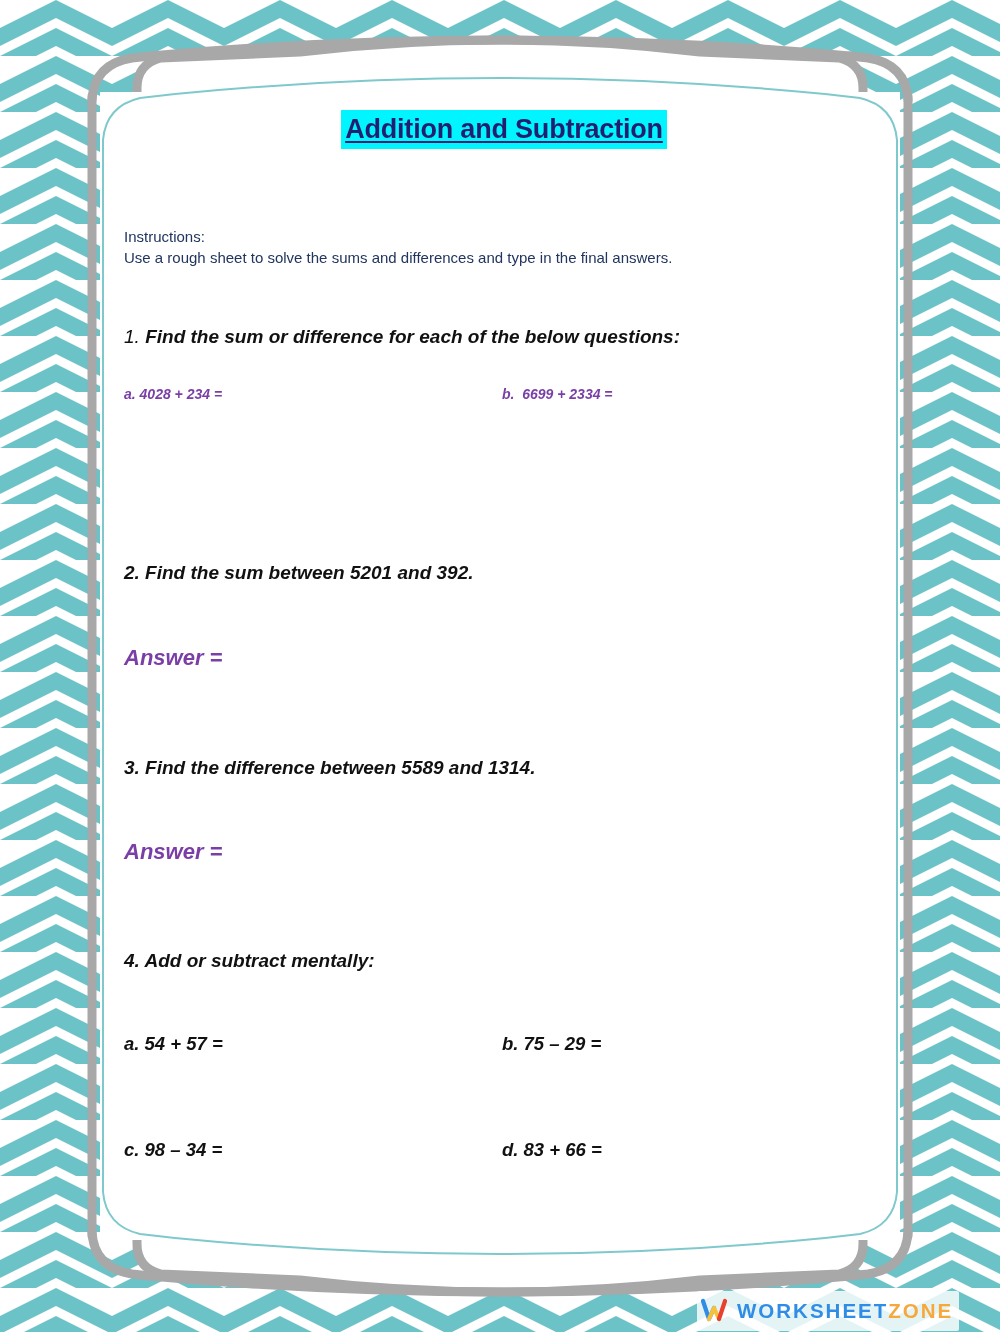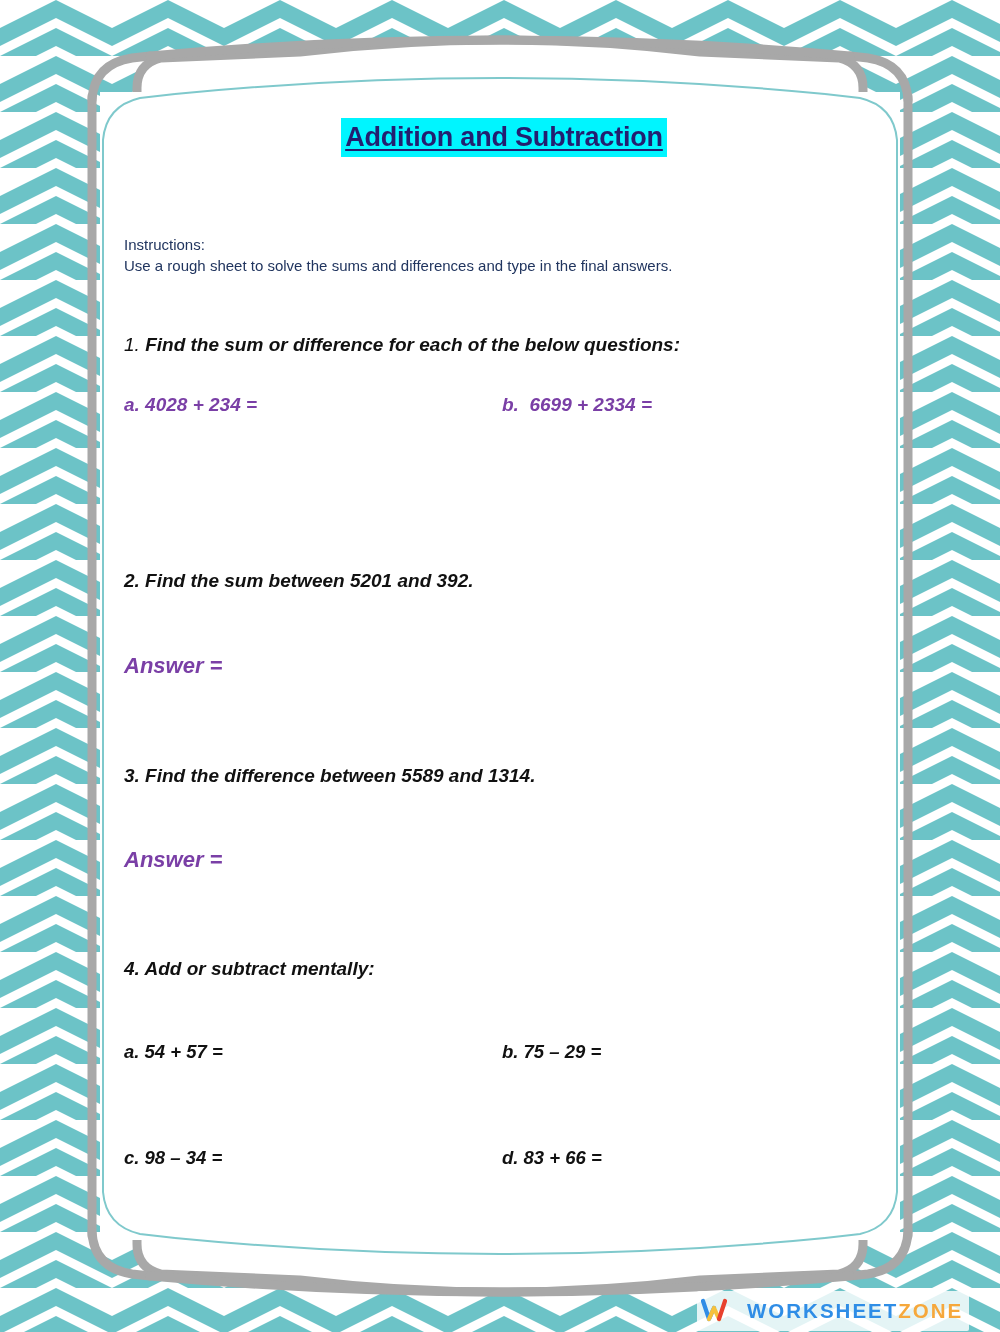--- a/index.html
+++ b/index.html
@@ -48,21 +48,21 @@
     position: absolute;
     left: 92px;
     top: 46px;
     width: 816px;
     height: 1218px;
   }
 
   .content {
     position: absolute;
     left: 32px;
-    top: 72px;
+    top: 64px;
     width: 760px;
   }
 
   .title-wrap {
     text-align: center;
     margin-bottom: 0;
   }
   .title {
     display: inline-block;
     background: #00f5ff;
@@ -106,21 +106,21 @@
     left: 0;
     top: 0;
   }
   .col-right {
     position: absolute;
     left: 378px;
     top: 0;
   }
   .item-purple {
     color: #7a3fa6;
-    font-size: 19px;
+    font-size: 14px;
     font-weight: bold;
     white-space: pre;
   }
   .item-black {
     color: #111111;
     font-size: 18.5px;
     font-weight: bold;
     white-space: pre;
   }
   .answer-line {
@@ -142,21 +142,21 @@
   .sp-q4r2 { height: 84px; }
 
   
   .logo {
     position: absolute;
     left: 697px;
     top: 1291px;
     height: 36px;
     display: flex;
     align-items: center;
-    gap: 12px;
+    gap: 2px;
     background: rgba(255,255,255,0.82);
     padding: 2px 6px 2px 4px;
     border-radius: 2px;
   }
   .logo-mark { width: 34px; height: 26px; display: block; }
   .logo-text {
     font-size: 20.5px;
     font-weight: bold;
     letter-spacing: 2.0px;
     line-height: 1;

